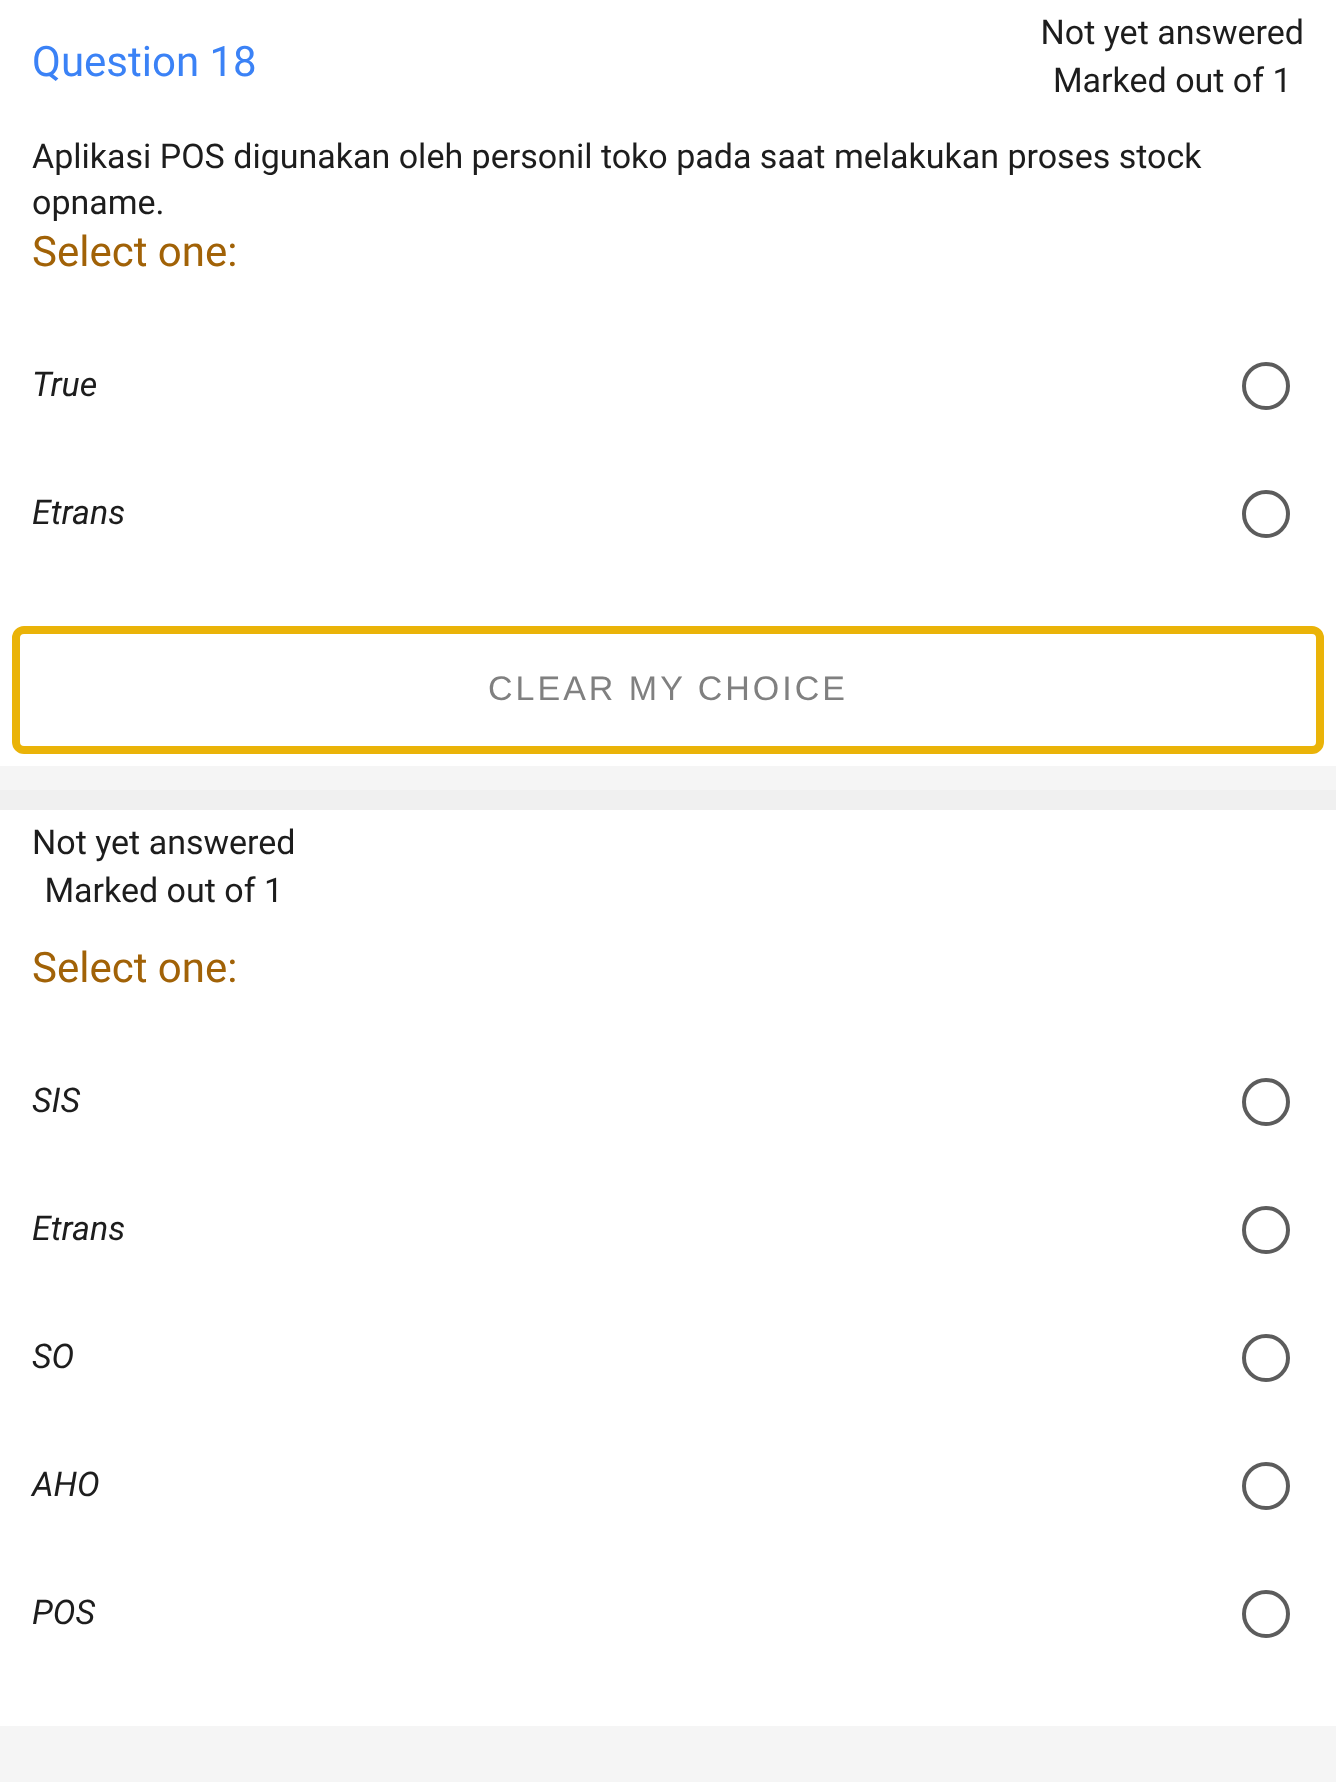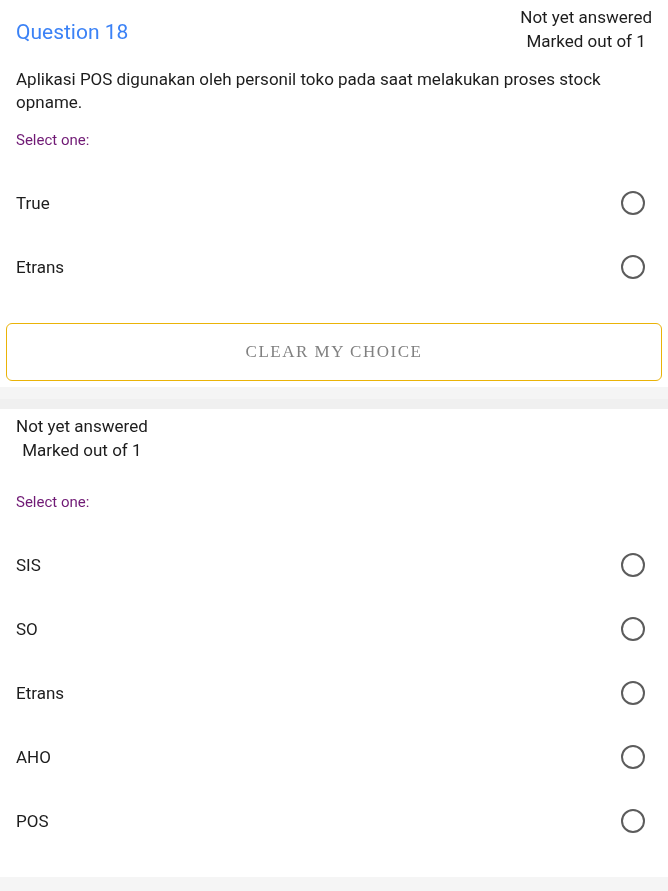--- a/index.html
+++ b/index.html
@@ -37,26 +37,27 @@
   }
   .question-body {
     padding: 14px 4px 0 16px;
   }
   .question-text {
     font-size: 17px;
     color: #1d1d1d;
     line-height: 1.4;
   }
   .select-one {
-    font-size: 15px;
-    color: #701a75;
-    margin-top: 16px;
+    font-size: 21px;
+    color: #a16207;
+    margin-top: 0;
   }
   .options {
     padding: 22px 23px 24px 16px;
+    font-style: italic;
   }
   .option-row {
     display: flex;
     justify-content: space-between;
     align-items: center;
     padding: 20px 0;
     cursor: pointer;
   }
   .option-label {
     font-size: 17px;
@@ -68,28 +69,28 @@
     border: 2px solid #5c5c5c;
     border-radius: 50%;
     flex-shrink: 0;
   }
   .clear-wrap {
     padding: 0 6px 6px 6px;
   }
   .clear-btn {
     width: 100%;
     background: #ffffff;
-    border: 1px solid #eab308;
+    border: 4px solid #eab308;
     border-radius: 6px;
     padding: 18px 0;
     font-size: 17px;
     letter-spacing: 1.5px;
     color: #808080;
     cursor: pointer;
-    font-family: Liberation Serif, serif;
+    font-family: Liberation Sans, sans-serif;
   }
   .gap {
     height: 10px;
     background: #f0f0f0;
   }
 </style>
 </head>
 <body>
 
 <div class="question-card">
@@ -130,25 +131,25 @@
   </div>
   <div class="question-body">
     <div class="select-one">Select one:</div>
   </div>
   <div class="options">
     <div class="option-row">
       <span class="option-label">SIS</span>
       <span class="radio"></span>
     </div>
     <div class="option-row">
-      <span class="option-label">SO</span>
+      <span class="option-label">Etrans</span>
       <span class="radio"></span>
     </div>
     <div class="option-row">
-      <span class="option-label">Etrans</span>
+      <span class="option-label">SO</span>
       <span class="radio"></span>
     </div>
     <div class="option-row">
       <span class="option-label">AHO</span>
       <span class="radio"></span>
     </div>
     <div class="option-row">
       <span class="option-label">POS</span>
       <span class="radio"></span>
     </div>

